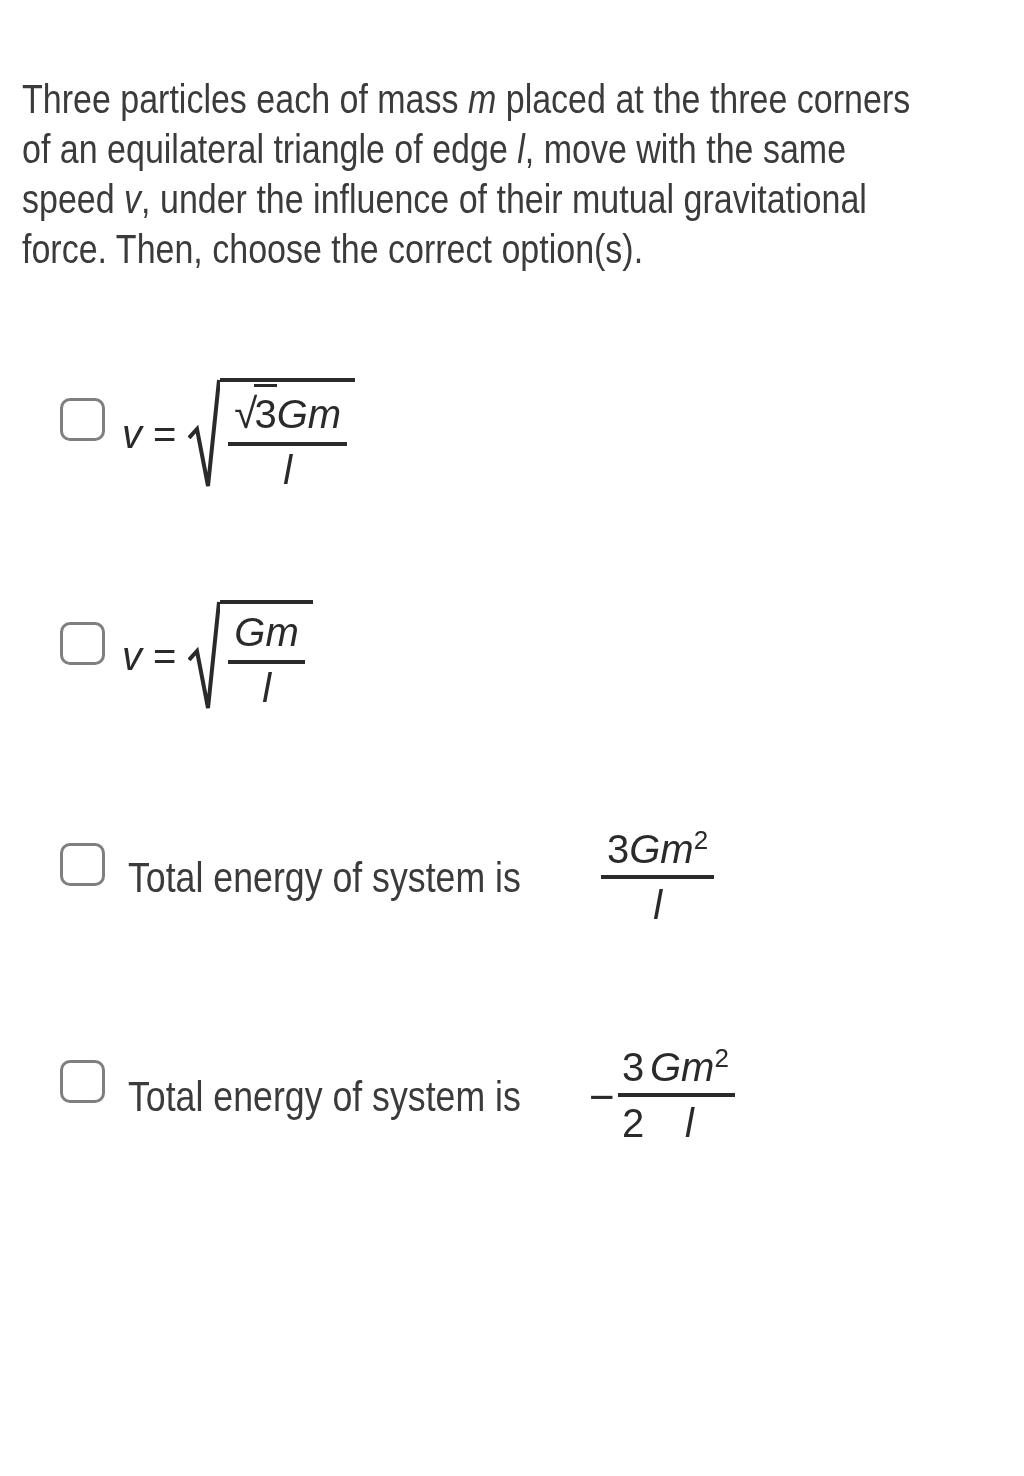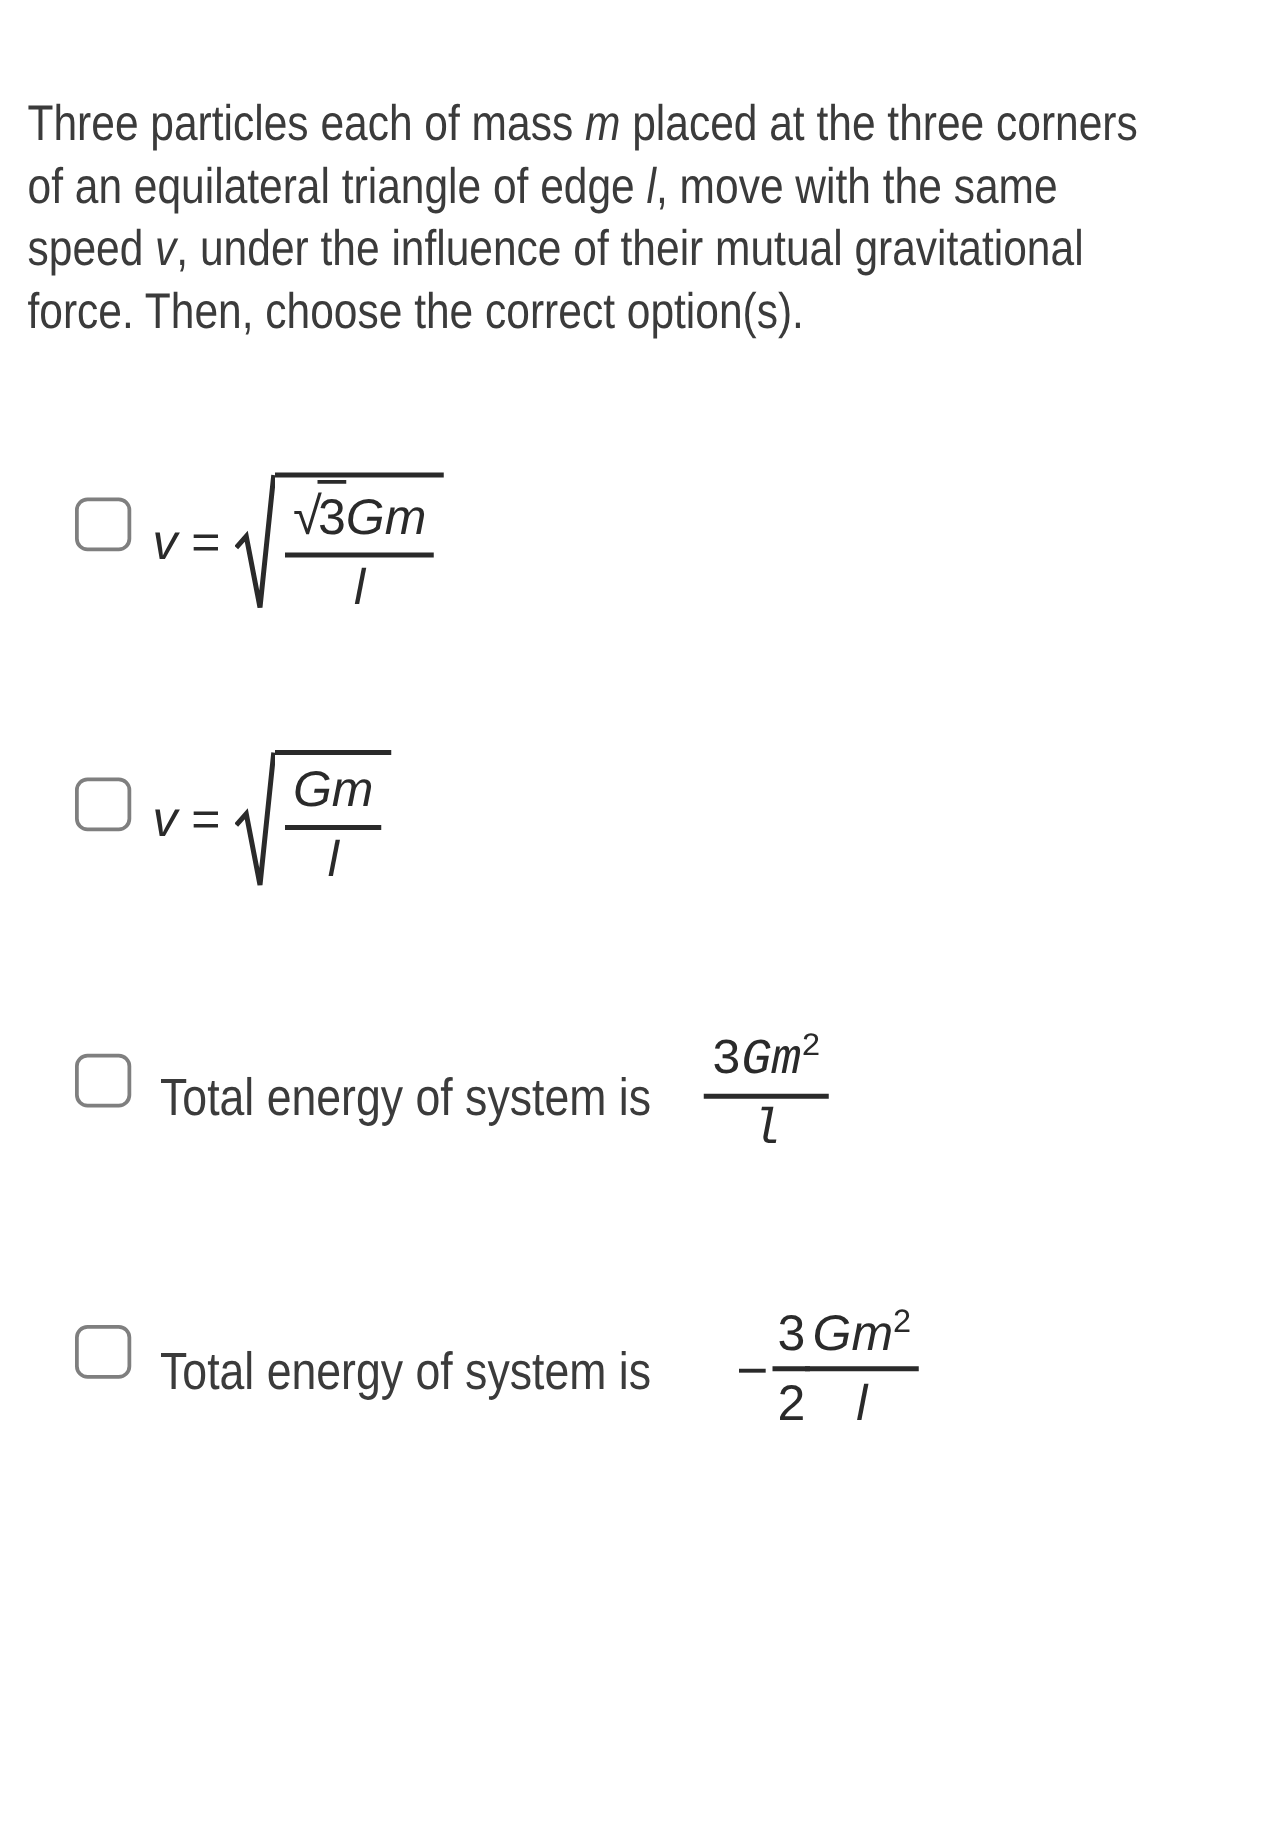--- a/index.html
+++ b/index.html
@@ -157,21 +157,21 @@
       <span class="sqrt-body">
         <span class="s-num it">Gm</span>
         <span class="s-den it">l</span>
       </span>
     </span>
   </div>
 
   <div class="checkbox" style="top:843px;"></div>
   <div class="text-row" style="left:128px; top:826px; width:640px; height:104px;">
     <span class="opt-label">Total energy of system is</span>
-    <span class="frac" style="left:435px;font-family:Liberation Mono, monospace;">
+    <span class="frac" style="left:473px;">
       <span class="f-num"><span>3</span><span class="it">Gm</span><sup class="exp">2</sup></span>
       <span class="f-den it">l</span>
     </span>
   </div>
 
   <div class="checkbox" style="top:1060px;"></div>
   <div class="text-row" style="left:128px; top:1044px; width:660px; height:106px;">
     <span class="opt-label">Total energy of system is</span>
     <span class="minus" style="left:461px;">−</span>
     <span class="frac" style="left:490px;">

